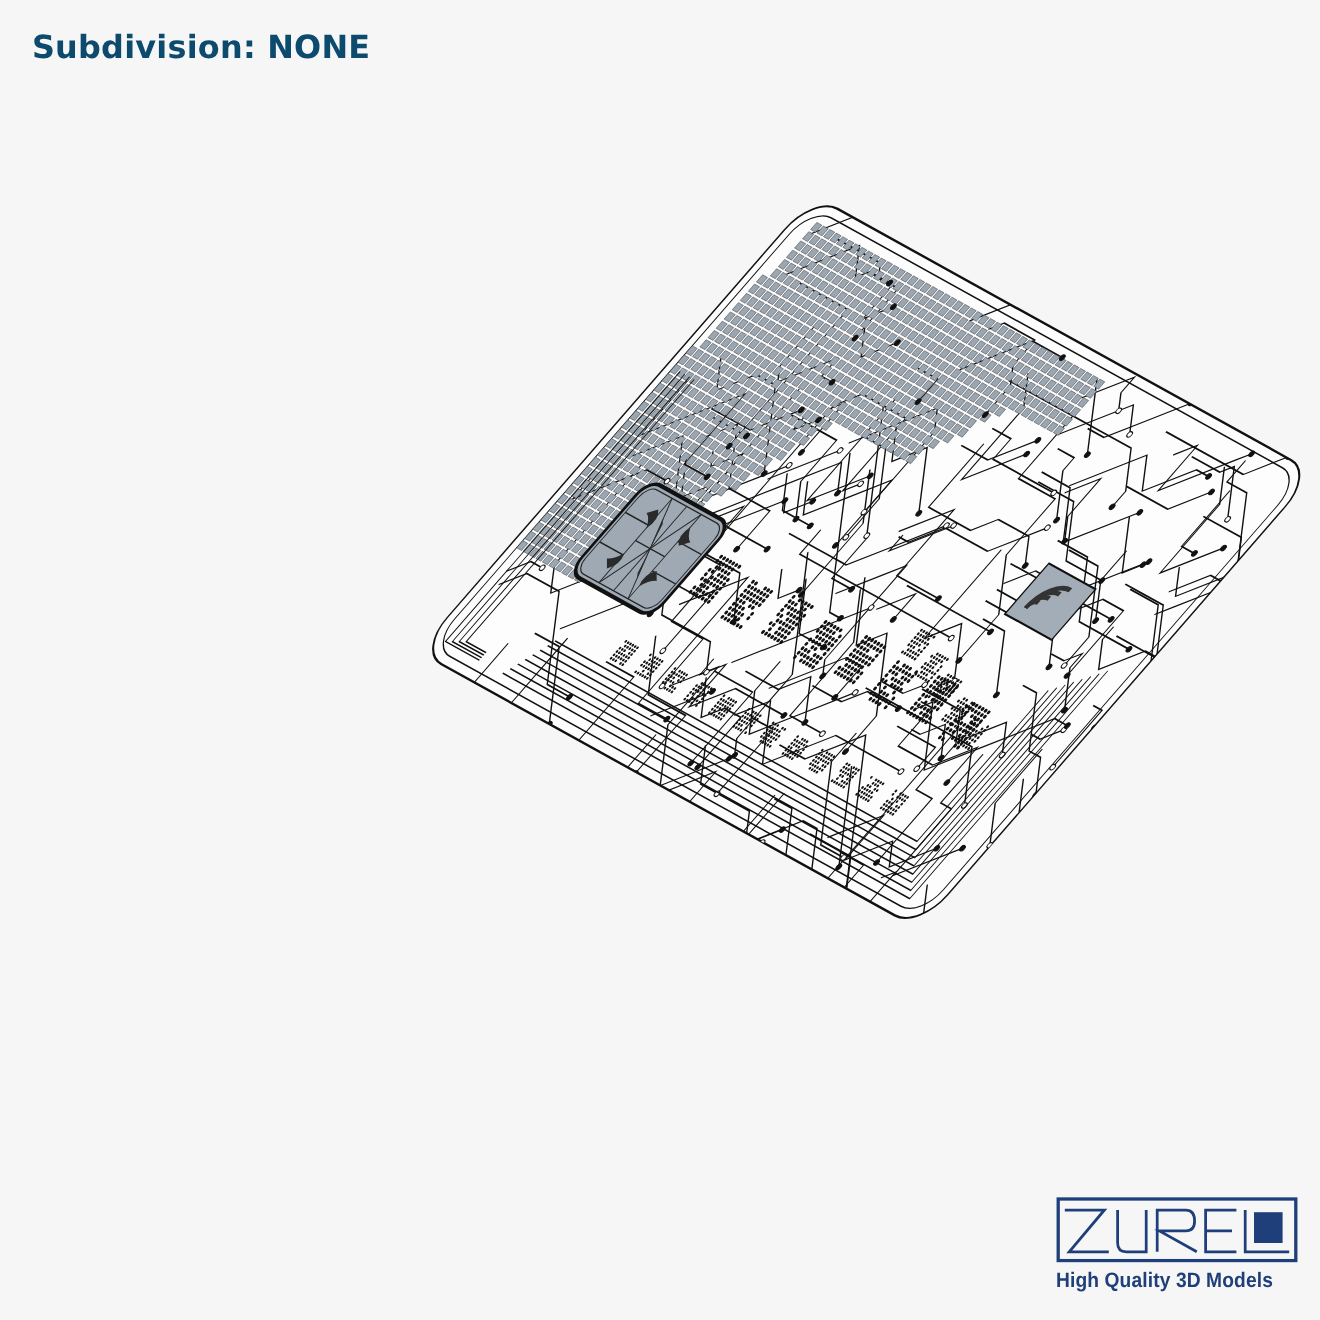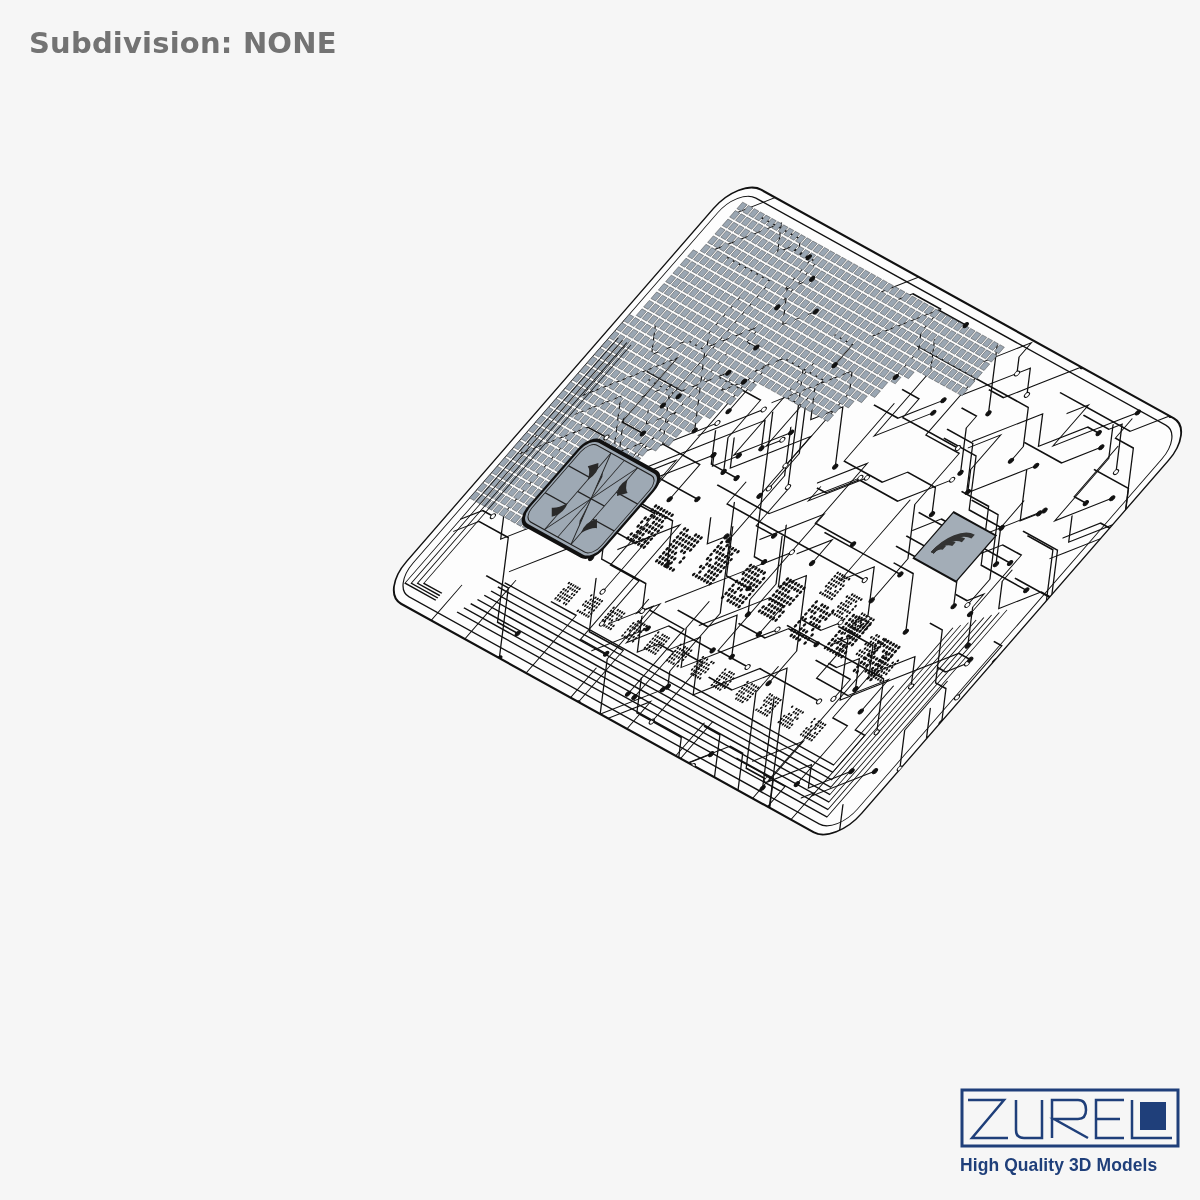--- a/index.html
+++ b/index.html
@@ -4,21 +4,21 @@
   <style>
     html, body { margin: 0; padding: 0; }
     body {
       width: 1200px; height: 1200px; overflow: hidden;
       background: #f6f6f6; position: relative;
       font-family: "DejaVu Sans", sans-serif;
     }
     .title {
       position: absolute; left: 29px; top: 26px;
       font-family: "DejaVu Sans", sans-serif; font-weight: bold;
-      font-size: 29px; color: #737373; letter-spacing: 0.2px;
+      font-size: 29px; color: #0c4a6e; letter-spacing: 0.2px;
     }
     .viewport { position: absolute; left: 0; top: 0; width: 1200px; height: 1200px; }
     .brand {
       position: absolute; left: 960px; top: 1088px; width: 220px; height: 100px; text-decoration: underline;
     }
     .brand-logo {
       position: absolute; left: 0; top: 0; width: 220px; height: 60px;
     }
     .brand-tagline {
       position: absolute; left: 0; top: 66px; width: 222px;

